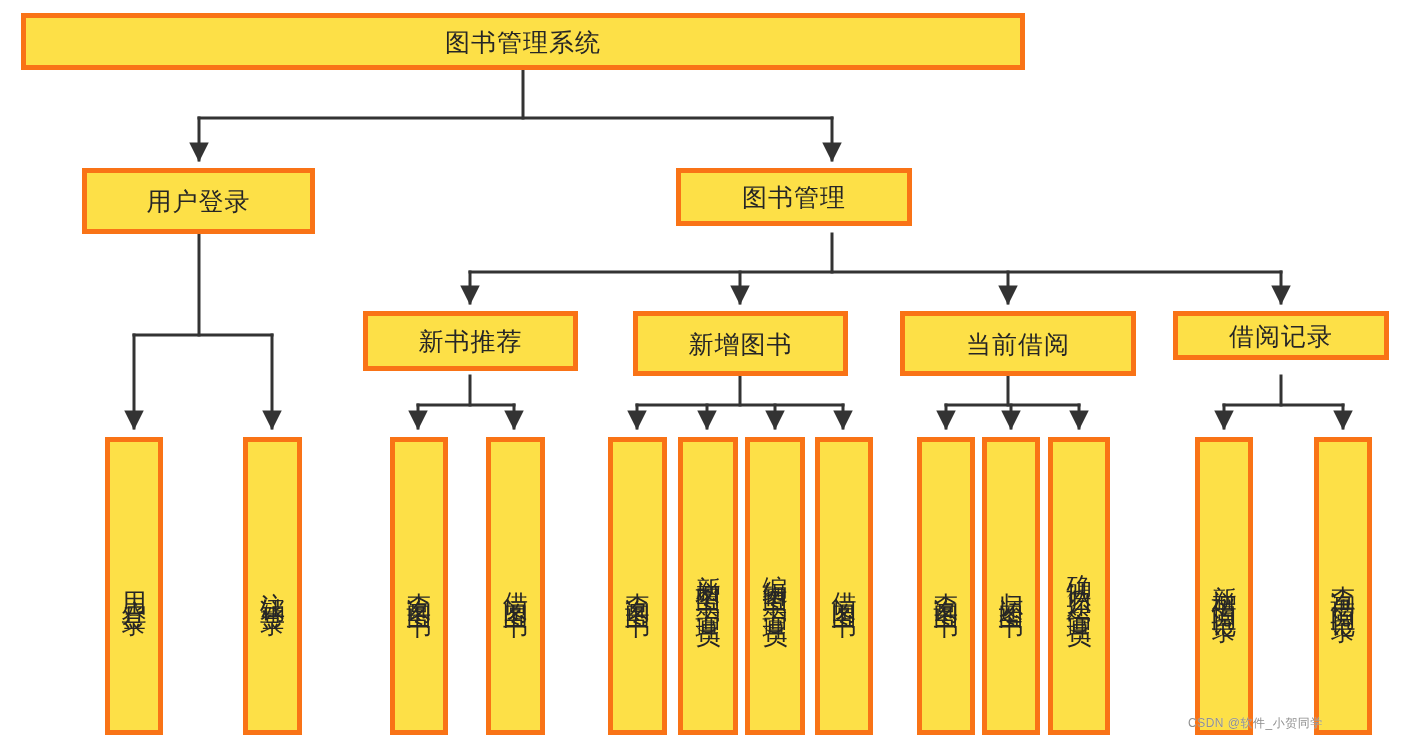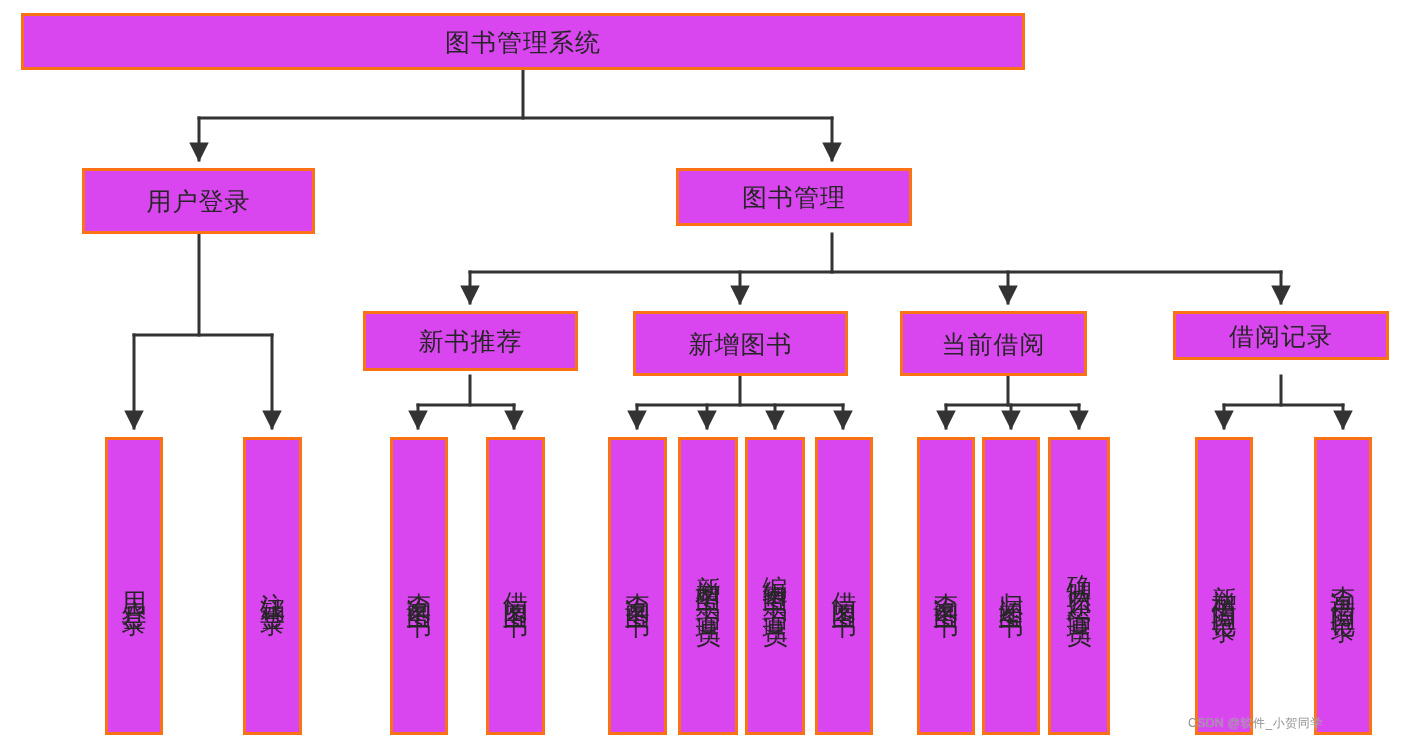--- a/index.html
+++ b/index.html
@@ -20,22 +20,22 @@
     position: absolute;
     left: 0;
     top: 0;
     width: 1405px;
     height: 747px;
     pointer-events: none;
   }
   .box {
     position: absolute;
     box-sizing: border-box;
-    background: #d946ef;
-    border: 3px solid #f97316;
+    background: #fde047;
+    border: 5px solid #f97316;
     display: flex;
     align-items: center;
     justify-content: center;
     text-align: center;
   }
   .h span {
     font-size: 25px;
     letter-spacing: 1px;
     line-height: 1.2;
     white-space: nowrap;
@@ -125,21 +125,21 @@
   <div class="box h" style="left:676px;top:168px;width:236px;height:58px">
     <span>图书管理</span>
   </div>
 
   <div class="box h" style="left:363px;top:311px;width:215px;height:60px">
     <span>新书推荐</span>
   </div>
   <div class="box h" style="left:633px;top:311px;width:215px;height:65px">
     <span>新增图书</span>
   </div>
-  <div class="box h" style="left:900px;top:311px;width:187px;height:65px">
+  <div class="box h" style="left:900px;top:311px;width:236px;height:65px">
     <span>当前借阅</span>
   </div>
   <div class="box h" style="left:1173px;top:311px;width:216px;height:49px">
     <span>借阅记录</span>
   </div>
 
   <div class="box v" style="left:105px;top:437px;width:58px;height:298px">
     <span>用户登录</span>
   </div>
   <div class="box v" style="left:243px;top:437px;width:59px;height:298px">

